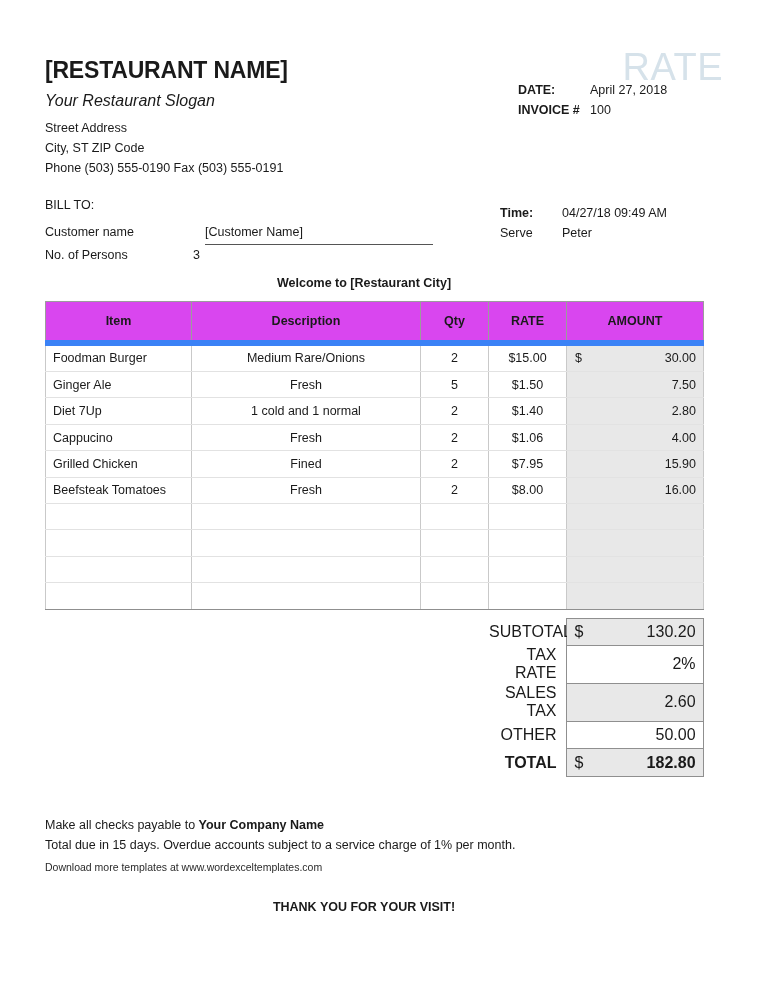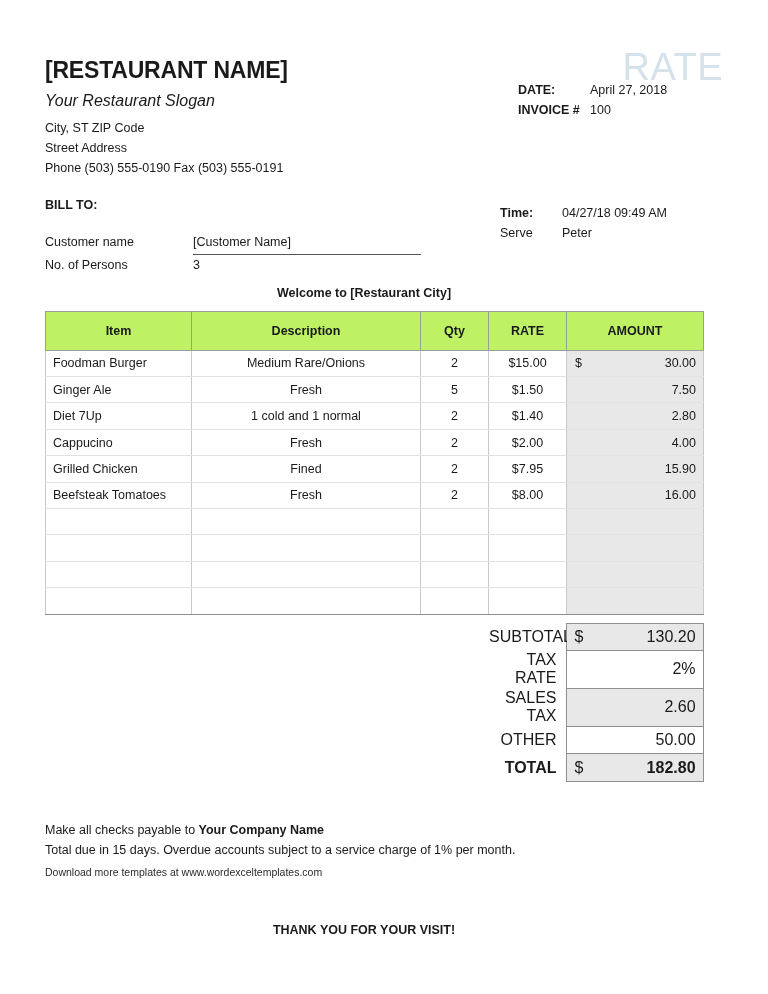--- a/index.html
+++ b/index.html
@@ -71,32 +71,33 @@
   }
   .meta-value { white-space: nowrap; }
 
   
   .billto {
     position: relative;
     margin-top: 19px;
     font-size: 12.5px;
   }
   .billto-title {
-    font-weight: bold;
-    margin-bottom: 20px;
+    font-weight: normal;
+    margin-bottom: 10px;
   }
   .billto-row {
     display: flex;
     line-height: 1.72;
   }
   .billto-label { width: 148px; flex: 0 0 auto; }
   .billto-field {
     width: 228px;
     border-bottom: 1px solid #555;
     padding-bottom: 1px;
+    margin-left: 12px;
   }
   .billto-plain { }
 
   .time-block {
     position: absolute;
     left: 455px;
     top: 5px;
     font-size: 12.5px;
     line-height: 1.62;
   }
@@ -114,37 +115,37 @@
 
   
   table.items {
     margin-top: 11px;
     width: 658px;
     border-collapse: collapse;
     table-layout: fixed;
     font-size: 12.5px;
   }
   table.items th {
-    background: #bef264;
+    background: #d946ef;
     font-weight: bold;
     font-size: 12.5px;
     height: 38px;
     border: 1px solid #9c9c9c;
     text-align: center;
     padding: 0 6px;
   }
   table.items td {
     height: 25.4px;
     border-left: 1px solid #c9c9c9;
     border-right: 1px solid #c9c9c9;
     border-bottom: 1px solid #e2e2e2;
     padding: 0 7px;
     vertical-align: middle;
   }
-  table.items tr.first-body td { border-top: 1px solid #3b82f6; }
+  table.items tr.first-body td { border-top: 6px solid #3b82f6; }
   table.items tr.last-body td { border-bottom: 1px solid #8f8f8f; }
   td.c-item   { text-align: left; }
   td.c-desc   { text-align: center; }
   td.c-qty    { text-align: center; }
   td.c-rate   { text-align: center; }
   td.c-amount {
     background: #e8e8e8;
     text-align: right;
     position: relative;
     border-left: 1px solid #b5b5b5;
@@ -196,36 +197,36 @@
   .footer .strong { font-weight: bold; }
   .footer .small {
     font-size: 10.5px;
     margin-top: 4px;
     color: #2b2b2b;
   }
   .thanks {
     text-align: center;
     font-weight: bold;
     font-size: 12.5px;
-    margin-top: 42px;
+    margin-top: 24px;
     padding-right: 40px;
   }
 </style>
 </head>
 <body>
 
 <div class="page">
 
   <div class="header">
     <div class="logo">RATE</div>
 
     <h1 class="restaurant-name">[RESTAURANT NAME]</h1>
     <div class="slogan">Your Restaurant Slogan</div>
+    <div class="addr-line">Street Address</div>
     <div class="addr-line">City, ST  ZIP Code</div>
-    <div class="addr-line">Street Address</div>
     <div class="addr-line">Phone (503) 555-0190   Fax (503) 555-0191</div>
 
     <div class="meta-block">
       <div class="meta-row">
         <span class="meta-label">DATE:</span>
         <span class="meta-value">April 27, 2018</span>
       </div>
       <div class="meta-row">
         <span class="meta-label">INVOICE #</span>
         <span class="meta-value">100</span>
@@ -296,21 +297,21 @@
           <td class="c-item">Diet 7Up</td>
           <td class="c-desc">1 cold and 1 normal</td>
           <td class="c-qty">2</td>
           <td class="c-rate">$1.40</td>
           <td class="c-amount"><span>2.80</span></td>
         </tr>
         <tr>
           <td class="c-item">Cappucino</td>
           <td class="c-desc">Fresh</td>
           <td class="c-qty">2</td>
-          <td class="c-rate">$2.00</td>
+          <td class="c-rate">$1.06</td>
           <td class="c-amount"><span>4.00</span></td>
         </tr>
         <tr>
           <td class="c-item">Grilled Chicken</td>
           <td class="c-desc">Fined</td>
           <td class="c-qty">2</td>
           <td class="c-rate">$7.95</td>
           <td class="c-amount"><span>15.90</span></td>
         </tr>
         <tr>

